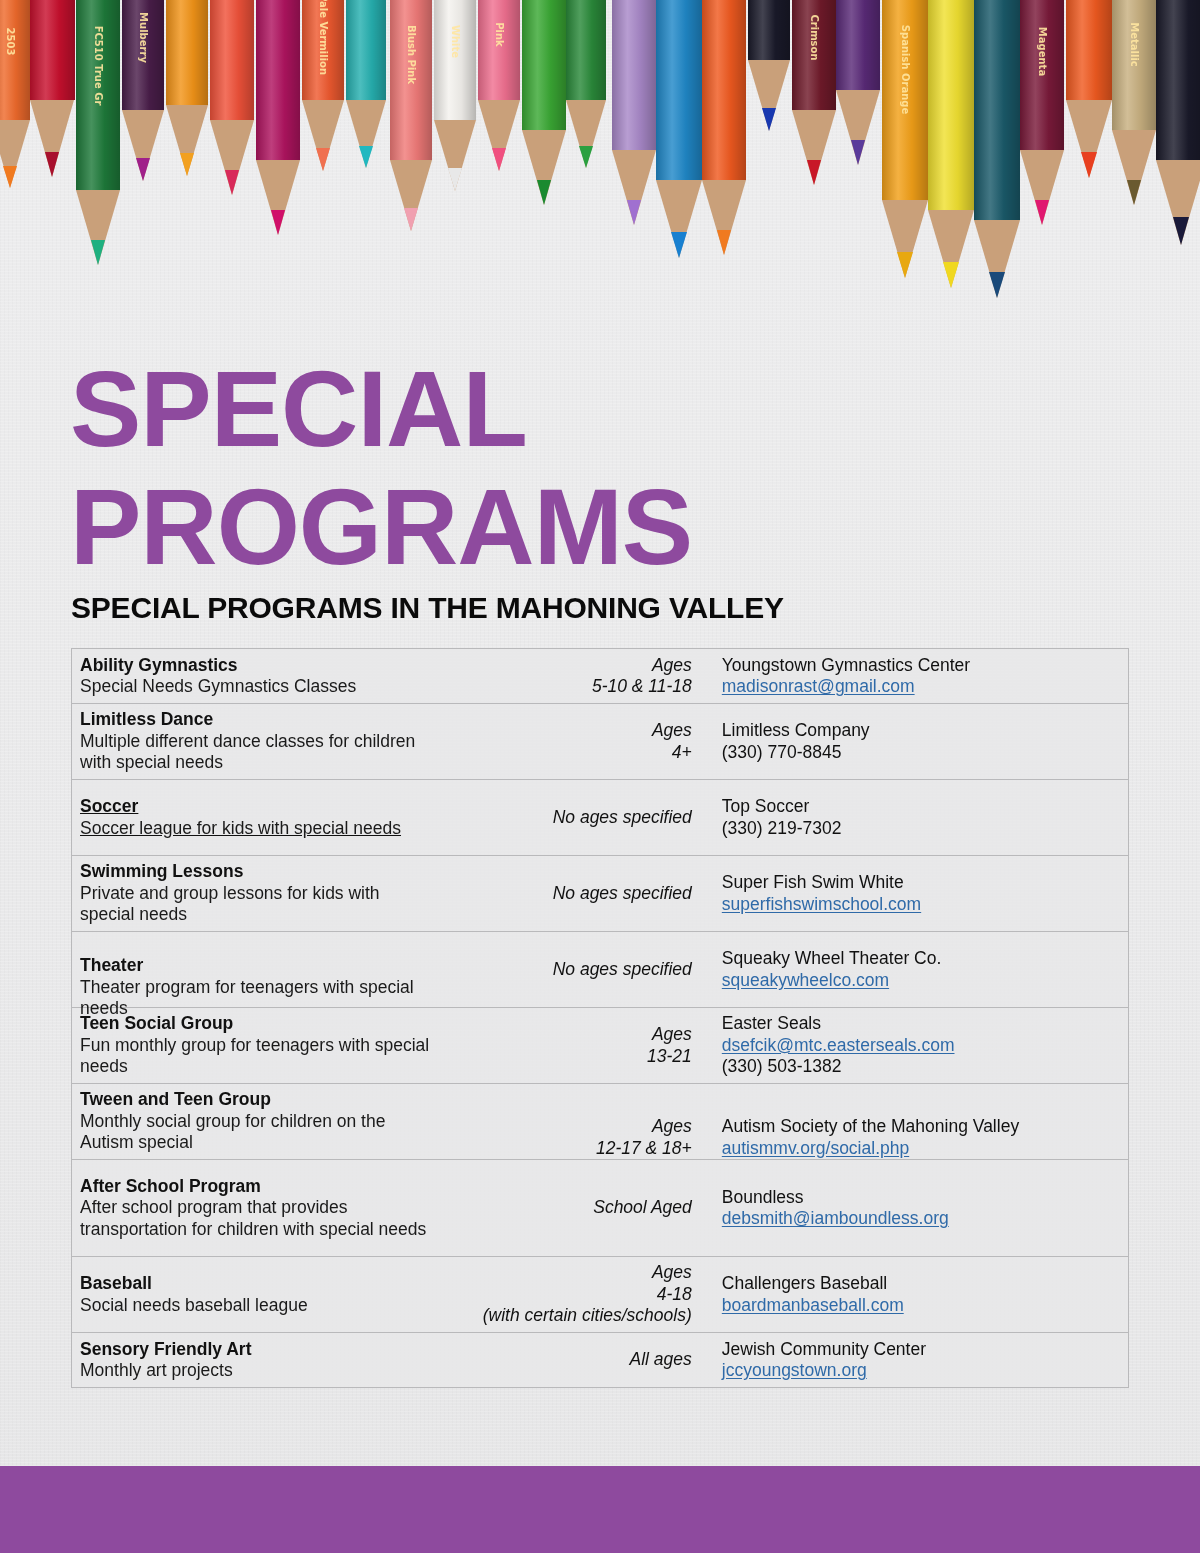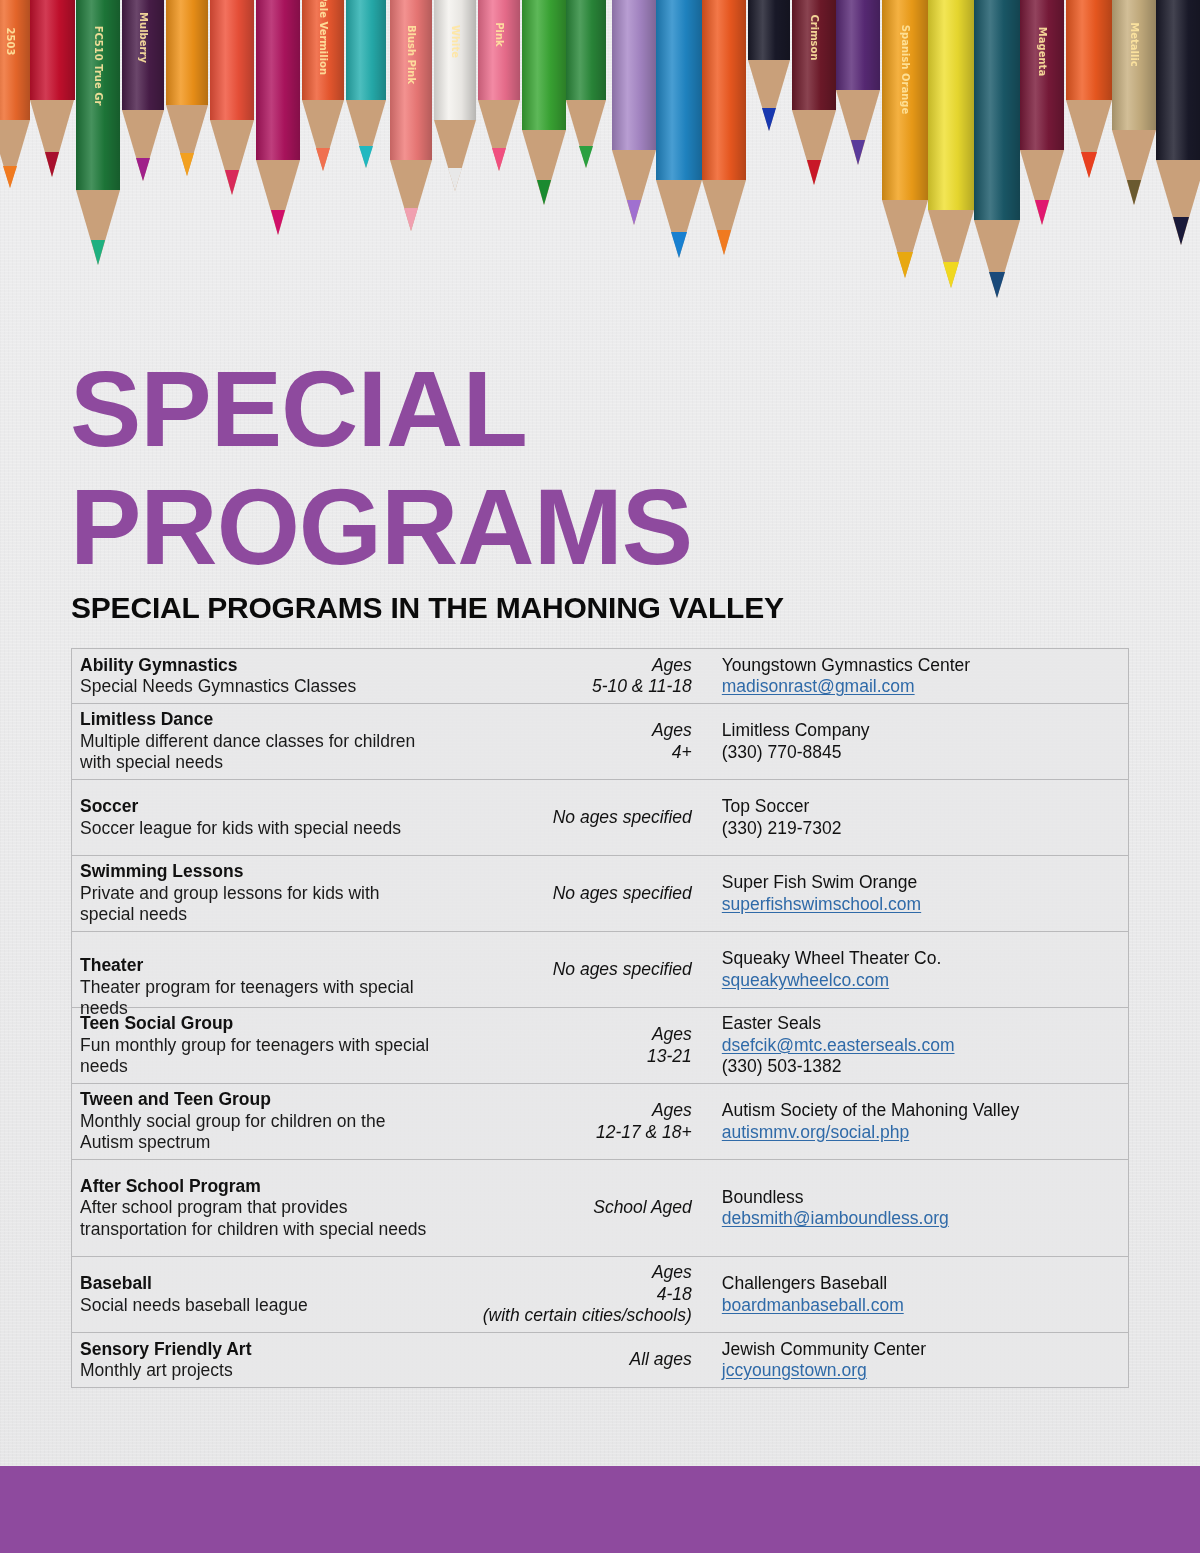--- a/index.html
+++ b/index.html
@@ -298,42 +298,42 @@
       <div class="c2">
         <span class="age-line">Ages</span>
         <span class="age-line">4+</span>
       </div>
       <div class="c3">
         <span class="contact-line">Limitless Company</span>
         <span class="contact-line">(330) 770-8845</span>
       </div>
     </div>
     <div class="row" style="height: 76px;">
-      <div class="c1" style="padding-top: 0px;">
+      <div class="c1" style="padding-top: 0px; text-decoration: underline;">
         <div class="name">Soccer</div>
         <div class="desc">Soccer league for kids with special needs</div>
       </div>
       <div class="c2">
         <span class="age-line">No ages specified</span>
       </div>
       <div class="c3">
         <span class="contact-line">Top Soccer</span>
         <span class="contact-line">(330) 219-7302</span>
       </div>
     </div>
     <div class="row" style="height: 76px;">
       <div class="c1" style="padding-top: 0px;">
         <div class="name">Swimming Lessons</div>
         <div class="desc">Private and group lessons for kids with special needs</div>
       </div>
       <div class="c2">
         <span class="age-line">No ages specified</span>
       </div>
       <div class="c3">
-        <span class="contact-line">Super Fish Swim Orange</span>
+        <span class="contact-line">Super Fish Swim White</span>
         <a class="contact-line link">superfishswimschool.com</a>
       </div>
     </div>
     <div class="row" style="height: 76px;">
       <div class="c1" style="padding-top: 0px; margin-top: 36px;">
         <div class="name">Theater</div>
         <div class="desc">Theater program for teenagers with special needs</div>
       </div>
       <div class="c2">
         <span class="age-line">No ages specified</span>
@@ -351,24 +351,24 @@
       <div class="c2">
         <span class="age-line">Ages</span>
         <span class="age-line">13-21</span>
       </div>
       <div class="c3">
         <span class="contact-line">Easter Seals</span>
         <a class="contact-line link">dsefcik@mtc.easterseals.com</a>
         <span class="contact-line">(330) 503-1382</span>
       </div>
     </div>
-    <div class="row" style="height: 76px;">
+    <div class="row" style="height: 76px; align-items: flex-end;">
       <div class="c1" style="padding-top: 0px;">
         <div class="name">Tween and Teen Group</div>
-        <div class="desc">Monthly social group for children on the Autism spectrum</div>
+        <div class="desc">Monthly social group for children on the Autism special</div>
       </div>
       <div class="c2">
         <span class="age-line">Ages</span>
         <span class="age-line">12-17 &amp; 18+</span>
       </div>
       <div class="c3">
         <span class="contact-line">Autism Society of the Mahoning Valley</span>
         <a class="contact-line link">autismmv.org/social.php</a>
       </div>
     </div>

